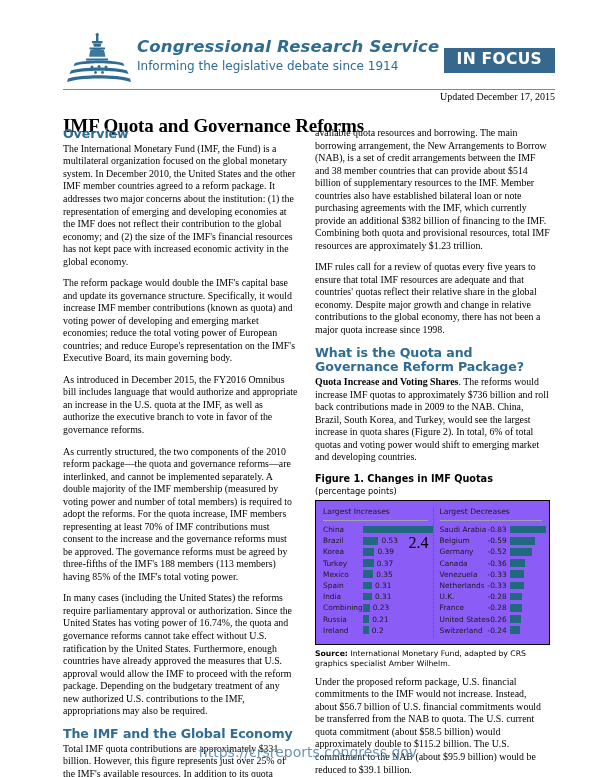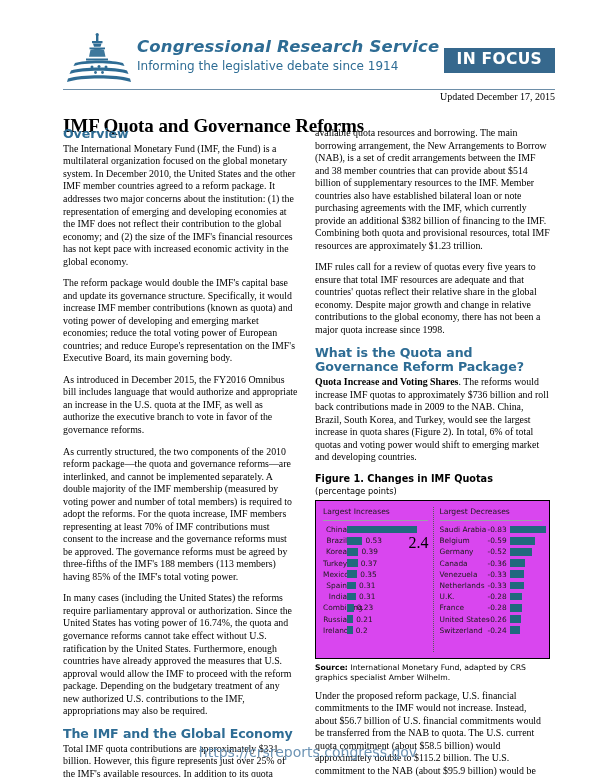--- a/index.html
+++ b/index.html
@@ -84,22 +84,22 @@
     font-weight:bold; font-size:9.7px; color:#000;
     margin:5px 0 2px 0;
   }
   .fig-sub {
     font-family:"DejaVu Sans", sans-serif;
     font-size:8.3px; color:#000;
     margin:0 0 4px 0;
   }
   .chart-box {
     border:1.3px solid #000;
-    background:#d946ef;
-    padding:6px 7px 22px 7px;
+    background:#8b5cf6;
+    padding:6px 7px 8px 7px;
     position:relative;
   }
   .chart-cols { display:flex; }
   .chart-half { width:50%; position:relative; }
   .chart-half.left { padding-right:5px; }
   .chart-half.right { padding-left:7px; }
   .divider {
     position:absolute; left:50%; top:6px; bottom:6px;
     width:0; border-left:1px dotted #5a5a5a;
   }
@@ -112,21 +112,21 @@
   .row { display:flex; align-items:center; height:11.2px; }
   .row .lbl {
     font-family:"DejaVu Sans", sans-serif;
     font-size:7.4px; color:#1b1b1b; white-space:nowrap;
   }
   .row .val {
     font-family:"DejaVu Sans", sans-serif;
     font-size:7.4px; color:#1b1b1b; white-space:nowrap;
   }
   
-  .row.inc .lbl { width:24px; flex:none;text-align:right; }
+  .row.inc .lbl { width:40px; flex:none; }
   .row.inc .barzone { flex:1; display:flex; align-items:center; }
   .row.inc .bar { height:7.6px; background:#20697e; }
   .row.inc .val { margin-left:3px; }
   
   .row.dec .lbl { width:48px; flex:none; }
   .row.dec .mid { flex:1; display:flex; justify-content:flex-end; align-items:center; }
   .row.dec .val { margin-right:3px; }
   .row.dec .barzone { width:38px; flex:none; display:flex; justify-content:flex-start; }
   .row.dec .bar { height:7.6px; background:#20697e; }
 

